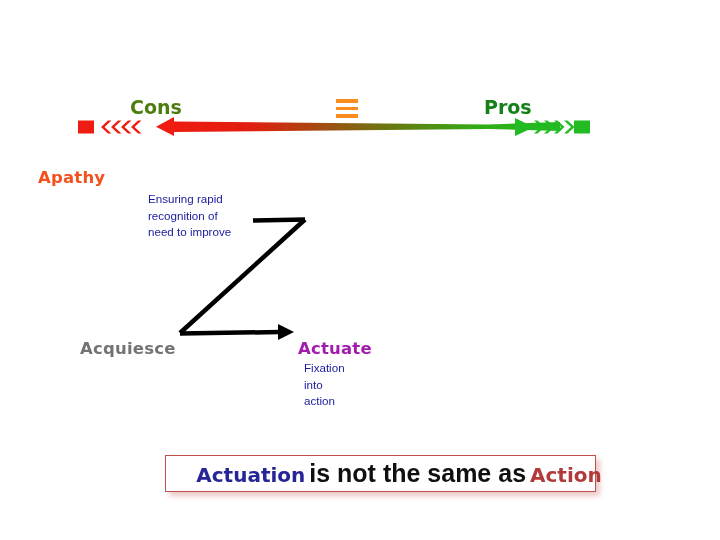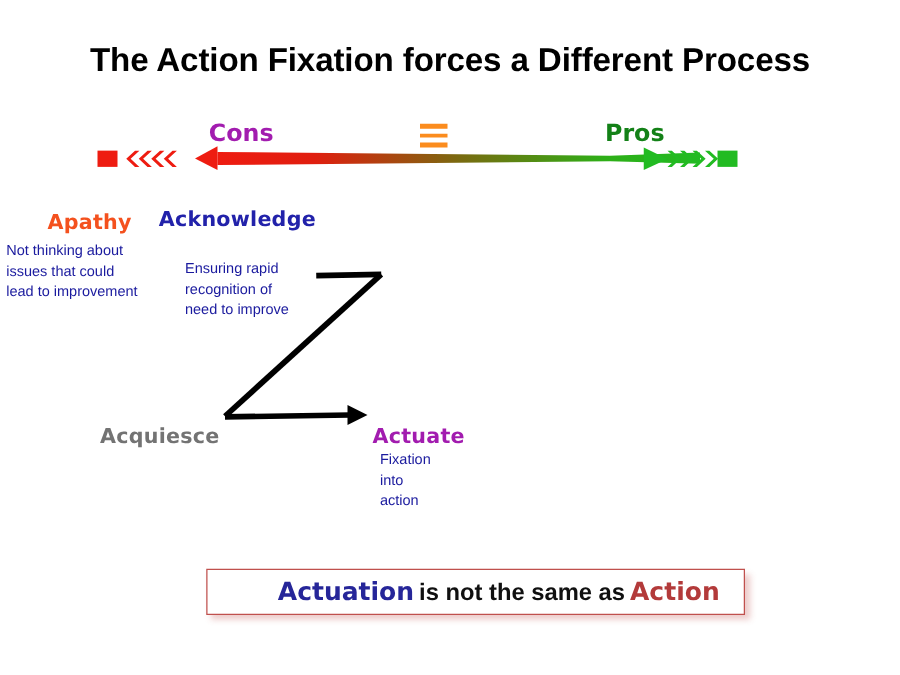--- a/index.html
+++ b/index.html
@@ -50,22 +50,21 @@
   .spectrum-label {
     position: absolute;
     font-family: "DejaVu Sans", sans-serif;
     font-weight: bold;
     font-size: 19px;
     white-space: nowrap;
   }
   #cons-label {
     left: 70px;
     top: 0px;
-    color: #a21caf;
-    margin-left: 37px;
+    color: #4d7c0f;
   }
   #pros-label {
     left: 424px;
     top: 0px;
     color: #138117;
   }
   #equals-icon {
     position: absolute;
     left: 276px;
     top: 3px;
@@ -98,21 +97,21 @@
   
   .body-text {
     position: absolute;
     font-family: "Liberation Sans", sans-serif;
     font-size: 11.6px;
     line-height: 16.5px;
     color: #1A1A9E;
     white-space: pre-line;
   }
   #apathy-body      { left: 5px;   top: 193px; width: 145px; }
-  #acknowledge-body { left: 148px; top: 207px; width: 130px; }
+  #acknowledge-body { left: 148px; top: 191px; width: 130px; }
   #acquiesce-body   { left: 88px;  top: 360px; width: 150px; }
   #actuate-body     { left: 304px; top: 360px; width: 110px; }
 
   
   #zarrow {
     position: absolute;
     left: 160px;
     top: 200px;
     width: 180px;
     height: 155px;
@@ -140,31 +139,30 @@
   .callout-hand {
     font-family: "DejaVu Sans", sans-serif;
     font-weight: bold;
     font-size: 20px;
   }
   #callout-actuation { color: #262699; margin-left: 37px; }
   #callout-action    { color: #B33A3A; }
   #callout-mid {
     font-family: "Liberation Sans", sans-serif;
     font-weight: bold;
-    font-size: 19px;
+    font-size: 25px;
     color: #101010;
     padding: 0 4px;
   }
 </style>
 </head>
 <body>
 
 <div id="slide">
 
-  <div id="title">The Action Fixation forces a Different Process</div>
 
   <div id="spectrum">
 
     <svg width="540" height="46" viewBox="0 0 540 46">
       <defs>
         <linearGradient id="barGrad" x1="0" y1="0" x2="1" y2="0">
           <stop offset="0%" stop-color="#EE1C11"></stop>
           <stop offset="20%" stop-color="#E01E0F"></stop>
           <stop offset="50%" stop-color="#7A6A10"></stop>
           <stop offset="80%" stop-color="#2EAE17"></stop>
@@ -198,27 +196,23 @@
     <div id="equals-icon">
       <i></i>
         <i></i>
         <i></i>
     </div>
 
     <div class="spectrum-label" id="pros-label">Pros</div>
   </div>
 
   <div class="hand-head" id="apathy-head">Apathy</div>
-  <div class="hand-head" id="acknowledge-head">Acknowledge</div>
   <div class="hand-head" id="acquiesce-head">Acquiesce</div>
   <div class="hand-head" id="actuate-head">Actuate</div>
 
-  <div class="body-text" id="apathy-body">Not thinking about
-issues that could
-lead to improvement</div>
   <div class="body-text" id="acknowledge-body">Ensuring rapid
 recognition of
 need to improve</div>
   <div class="body-text" id="actuate-body">Fixation
 into
 action</div>
 
   <svg id="zarrow" width="180" height="155" viewBox="0 0 180 155">
 
     <line x1="93" y1="20.5" x2="145" y2="19.5" stroke="#000000" stroke-width="4.5" stroke-linecap="butt"></line>

